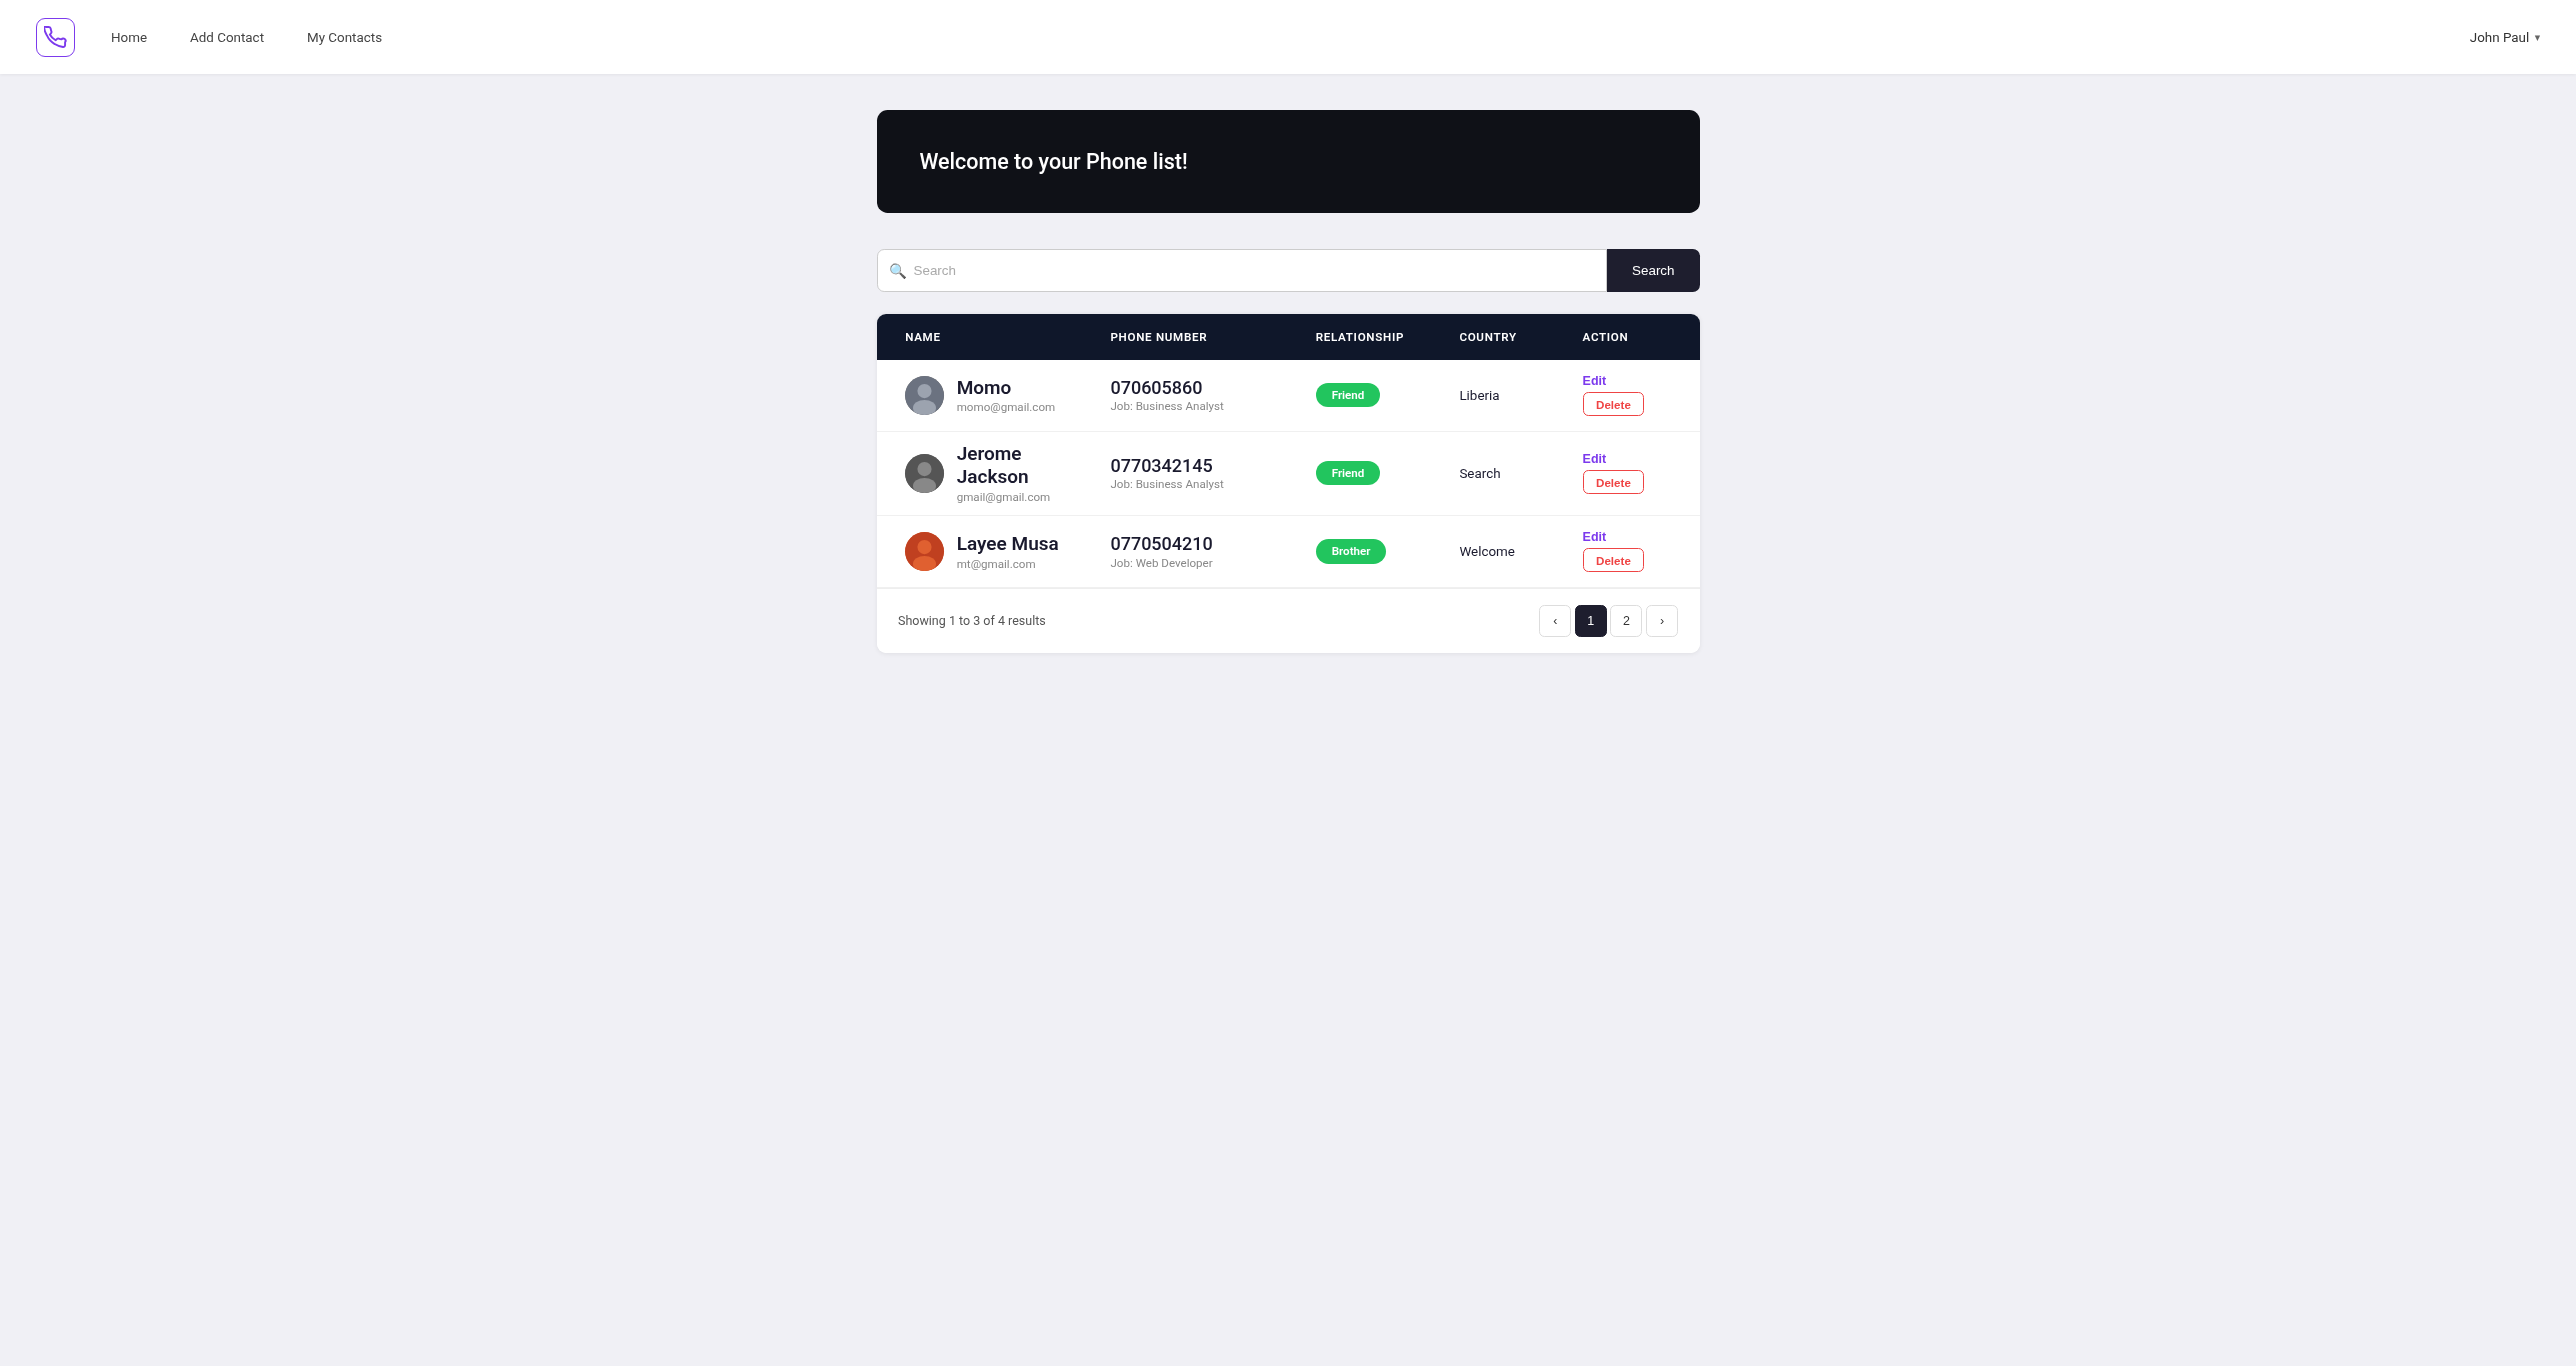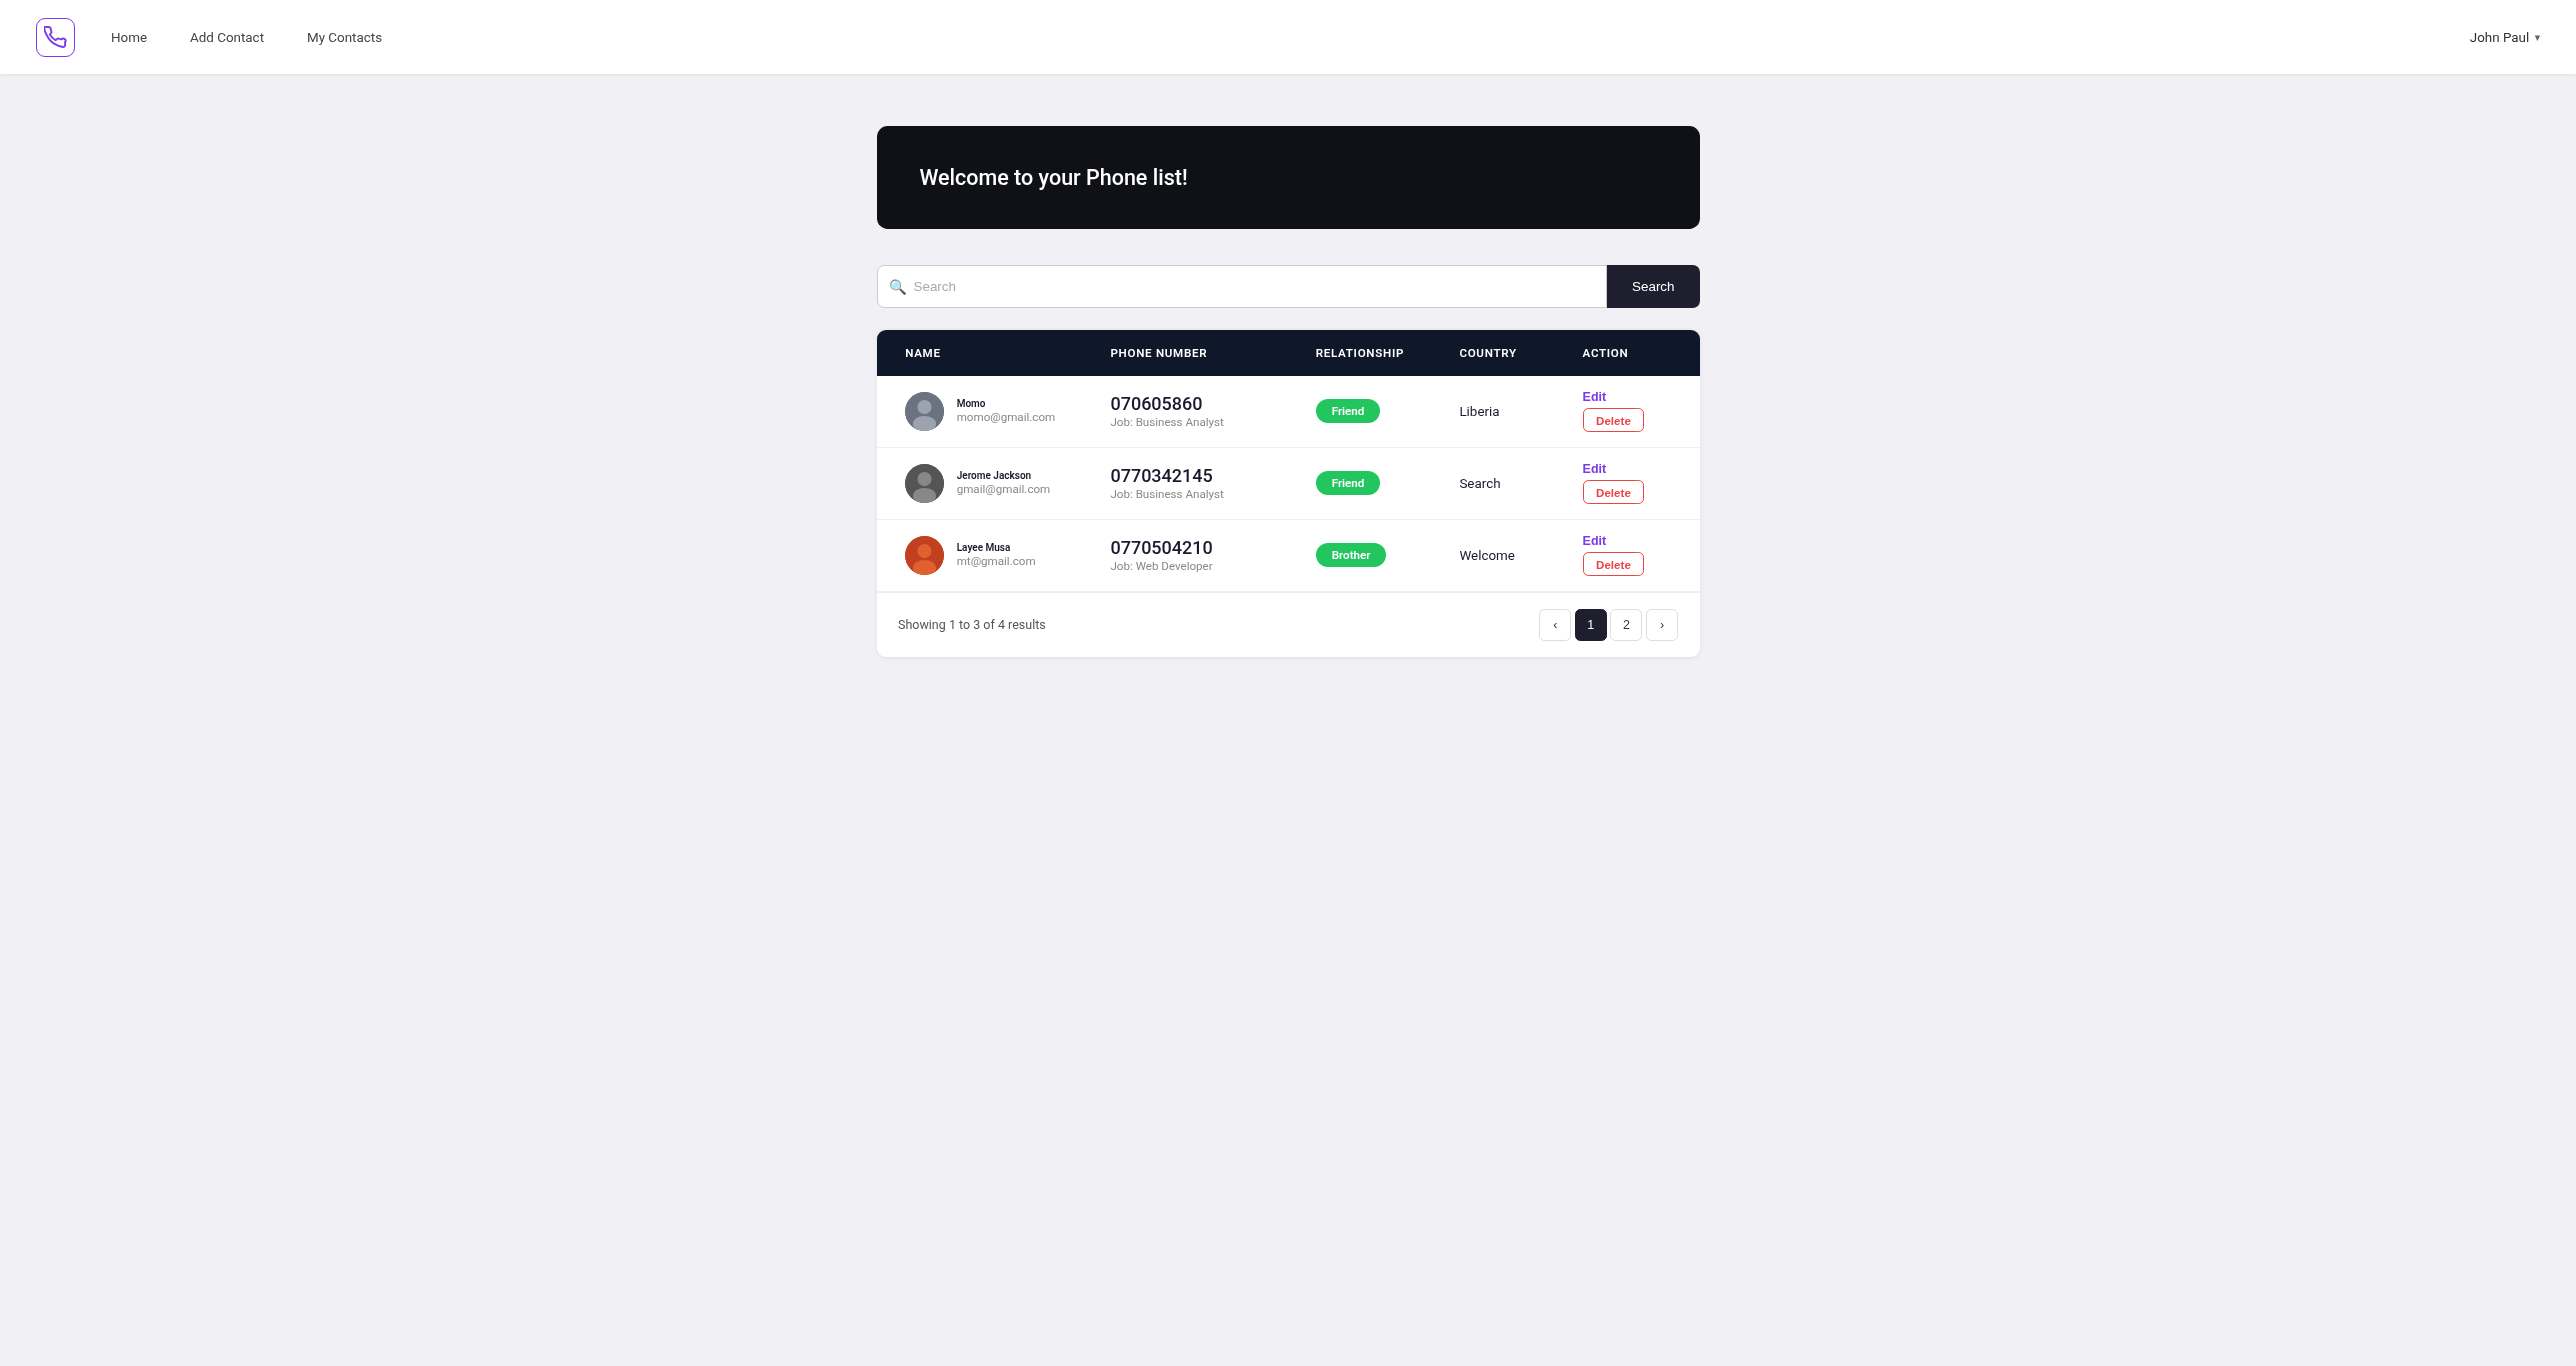--- a/index.html
+++ b/index.html
@@ -51,21 +51,21 @@
       font-size: 13.4px;
       color: #333;
       cursor: pointer;
     }
     .nav-user .chevron { font-size: 10.7px; color: #666; }
 
     
     .main {
       max-width: 859px;
       margin: 0 auto;
-      padding: 52px 18px;
+      padding: 36px 18px;
     }
 
     
     .welcome-banner {
       background: #0f1117;
       border-radius: 10.7px;
       padding: 39px 43px;
       margin-bottom: 36px;
     }
     .welcome-banner h2 {
@@ -169,21 +169,21 @@
       display: flex;
       align-items: center;
       justify-content: center;
     }
     
     .avatar-1 { background: linear-gradient(135deg, #888, #555); }
     .avatar-2 { background: linear-gradient(135deg, #777, #444); }
     .avatar-3 { background: linear-gradient(135deg, #e06030, #c04020); }
 
     .name-info .name {
-      font-size: 10px;
+      font-size: 19px;
       font-weight: 600;
       color: #1a1a2e;
     }
     .name-info .email {
       font-size: 11.6px;
       color: #888;
       margin-top: 1.8px;
     }
 
     

